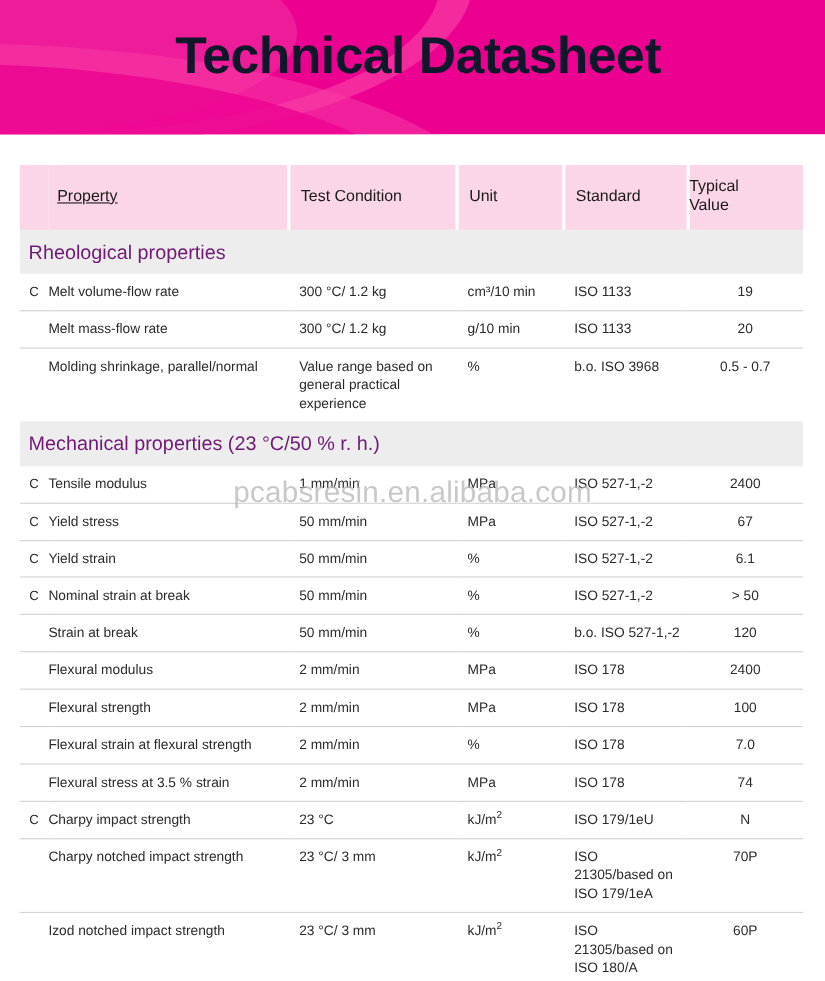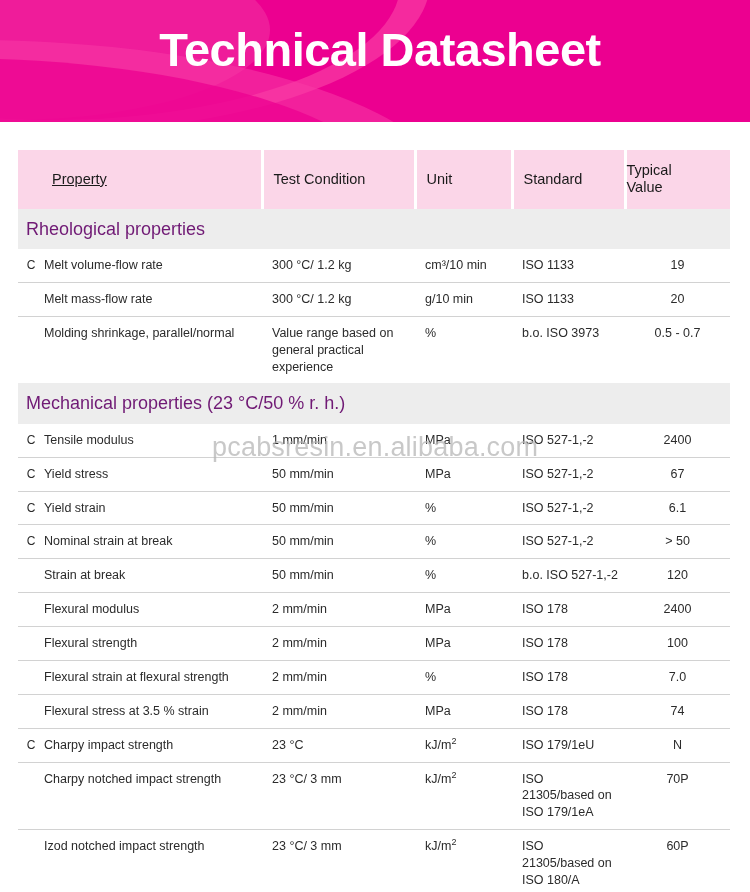--- a/index.html
+++ b/index.html
@@ -56,21 +56,21 @@
     width: 520px; height: 180px;
     left: -250px; top: -60px;
     background: #f74fae;
     opacity: .35;
   }
   #banner-title {
     position: absolute;
     left: 0; right: 0;
     top: 22px;
     text-align: center;
-    color: #ffffff;
+    color: #0f172a;
     font-size: 47px;
     font-weight: bold;
     letter-spacing: -0.5px;
     line-height: 1.2;
     z-index: 5;
     padding-left: 10px;
   }
 
   
   #table-wrap {
@@ -212,21 +212,21 @@
             <td class="cond">300 °C/ 1.2 kg</td>
             <td class="unit">g/10 min</td>
             <td class="std">ISO 1133</td>
             <td class="val">20</td>
           </tr>
           <tr>
             <td class="mark"></td>
             <td class="prop">Molding shrinkage, parallel/normal</td>
             <td class="cond">Value range based on general practical experience</td>
             <td class="unit">%</td>
-            <td class="std">b.o. ISO 3973</td>
+            <td class="std">b.o. ISO 3968</td>
             <td class="val">0.5 - 0.7</td>
           </tr>
           <tr class="section">
             <td colspan="6">Mechanical properties (23 °C/50 % r. h.)</td>
           </tr>
           <tr>
             <td class="mark">C</td>
             <td class="prop">Tensile modulus</td>
             <td class="cond">1 mm/min</td>
             <td class="unit">MPa</td>

